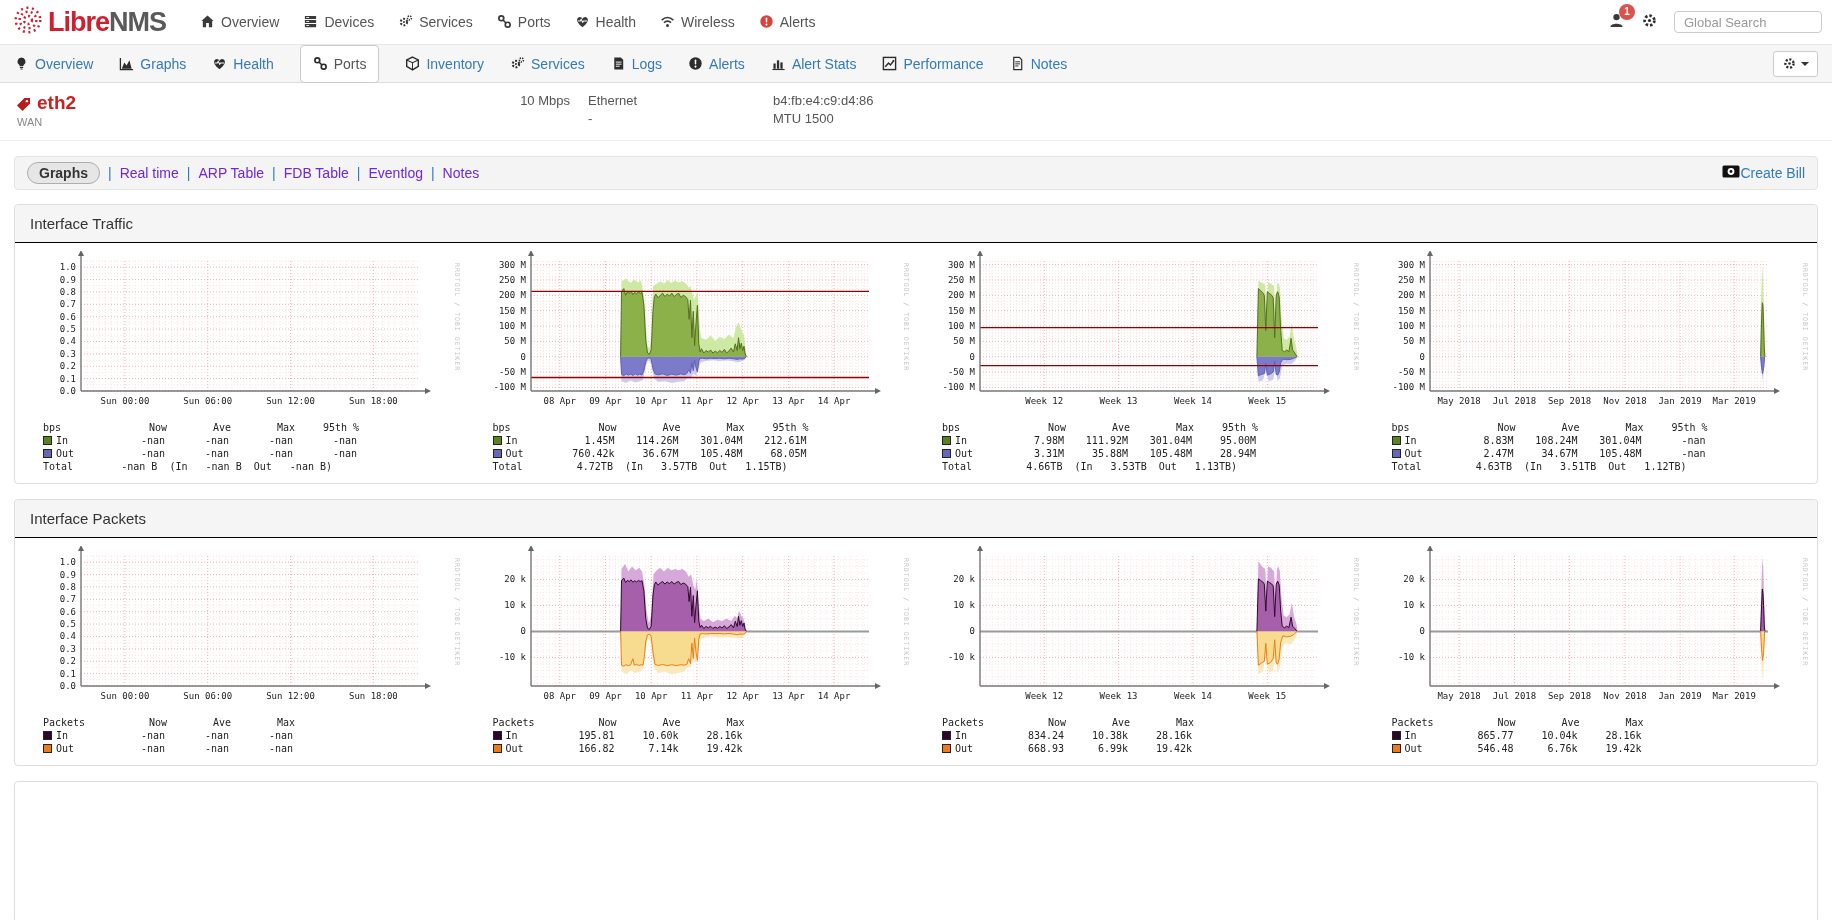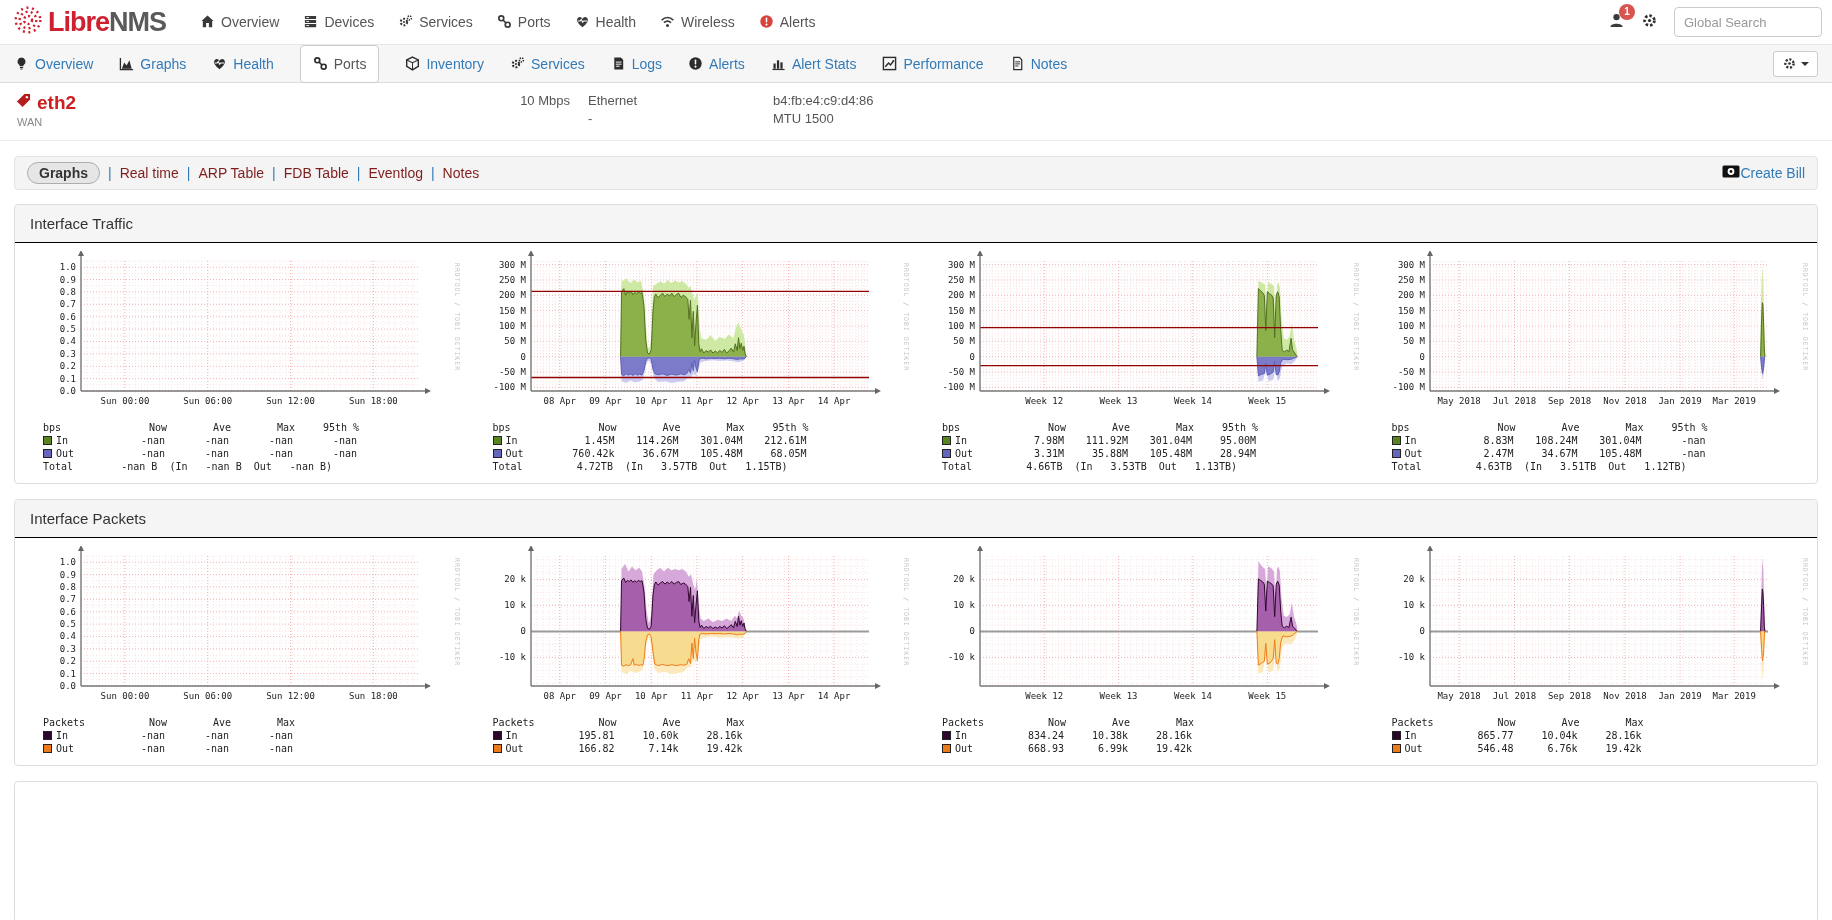--- a/index.html
+++ b/index.html
@@ -10,46 +10,46 @@
   .topnav { height:45px; background:#fff; border-bottom:1px solid #e7e7e7; display:flex; align-items:center; padding:0 10px 0 14px; }
   .brand { display:flex; align-items:flex-end; margin-right:34px; cursor:pointer; }
   .brand-word { font-size:27px; font-weight:bold; letter-spacing:-1px; margin-left:6px; }
   .brand-libre { color:#cf2030; }
   .brand-nms { color:#5a5a5a; }
   .nav-items { display:flex; align-items:center; gap:24px; flex:1; }
   .nav-item { display:flex; align-items:center; gap:6px; font-size:14px; color:#555; cursor:pointer; }
   .topnav-right { display:flex; align-items:center; gap:16px; }
   .user-wrap { position:relative; cursor:pointer; }
   .badge { position:absolute; top:-8px; right:-10px; background:#d9534f; color:#fff; border-radius:50%; width:16px; height:16px; font-size:10px; line-height:16px; text-align:center; font-weight:bold; }
-  .search-input { width:148px; height:30px; border:1px solid #ccc; border-radius:4px; padding:0 9px; font-size:13px; color:#555; font-family:"Liberation Sans",sans-serif; }
+  .search-input { width:148px; height:22px; border:1px solid #ccc; border-radius:4px; padding:0 9px; font-size:13px; color:#555; font-family:"Liberation Sans",sans-serif; }
   .search-input::placeholder { color:#999; }
 
   
   .tabbar { height:38px; background:#f6f6f6; border-bottom:1px solid #dcdcdc; display:flex; align-items:center; padding:0 14px; gap:26px; position:relative; }
   .tab { display:flex; align-items:center; gap:6px; font-size:14px; color:#337ab7; cursor:pointer; height:100%; }
   .tab.active { background:#fff; border:1px solid #ccc; border-radius:4px; padding:0 12px; color:#555; height:38px; }
   .tab-gear-btn { position:absolute; right:14px; top:6px; background:#fff; border:1px solid #ccc; border-radius:3px; padding:3px 8px; display:flex; align-items:center; gap:4px; cursor:pointer; }
   .caret { width:0; height:0; border-left:4px solid transparent; border-right:4px solid transparent; border-top:4px solid #333; }
 
   
   .port-row { display:flex; padding:9px 16px 12px; border-bottom:1px solid #eee; }
   .port-name-block { flex:0 0 478px; }
-  .port-name-line { display:flex; align-items:flex-start; gap:6px; }
+  .port-name-line { display:flex; align-items:flex-end; gap:6px; }
   .port-name { color:#cc1f1f; font-size:19px; font-weight:bold; }
   .port-alias { color:#888; font-size:11px; margin-top:2px; margin-left:1px; }
   .port-col { font-size:13px; color:#555; line-height:18px; }
   .pc-speed { flex:0 0 76px; text-align:right; }
   .pc-type { flex:0 0 120px; margin-left:18px; }
   .pc-mac { flex:0 0 220px; margin-left:65px; }
 
   
   .subnav { margin:15px 14px 14px; background:#f4f4f4; border:1px solid #e3e3e3; border-radius:4px; padding:5px 12px; display:flex; align-items:center; font-size:14px; }
   .subnav-left { display:flex; align-items:center; flex:1; }
   .pill-active { background:#e6e6e6; border:1px solid #adadad; border-radius:11px; padding:2px 11px; color:#333; font-weight:bold; cursor:pointer; }
-  .subnav-link { color:#7f1d1d; cursor:pointer; }
+  .subnav-link { color:#6d28d9; cursor:pointer; }
   .subnav-sep { color:#337ab7; margin:0 8px; }
   .create-bill { display:flex; align-items:center; color:#337ab7; cursor:pointer; font-size:14px; }
 
   
   .panel { margin:0 14px 15px; border:1px solid #ddd; border-radius:4px; background:#fff; }
   .panel-heading { background:#f5f5f5; border-bottom:1px solid #000000; border-radius:4px 4px 0 0; padding:10px 15px; font-size:15px; color:#333; }
   .panel-body { padding:8px 2px 6px; }
   .graph-row { display:flex; }
   .graph-cell { width:25%; padding:0 4px; position:relative; cursor:pointer; }
   .wm { position:absolute; top:12px; right:6px; writing-mode:vertical-rl; font-family:"DejaVu Sans Mono",monospace; font-size:6.5px; letter-spacing:1px; color:#c4c4c4; }

